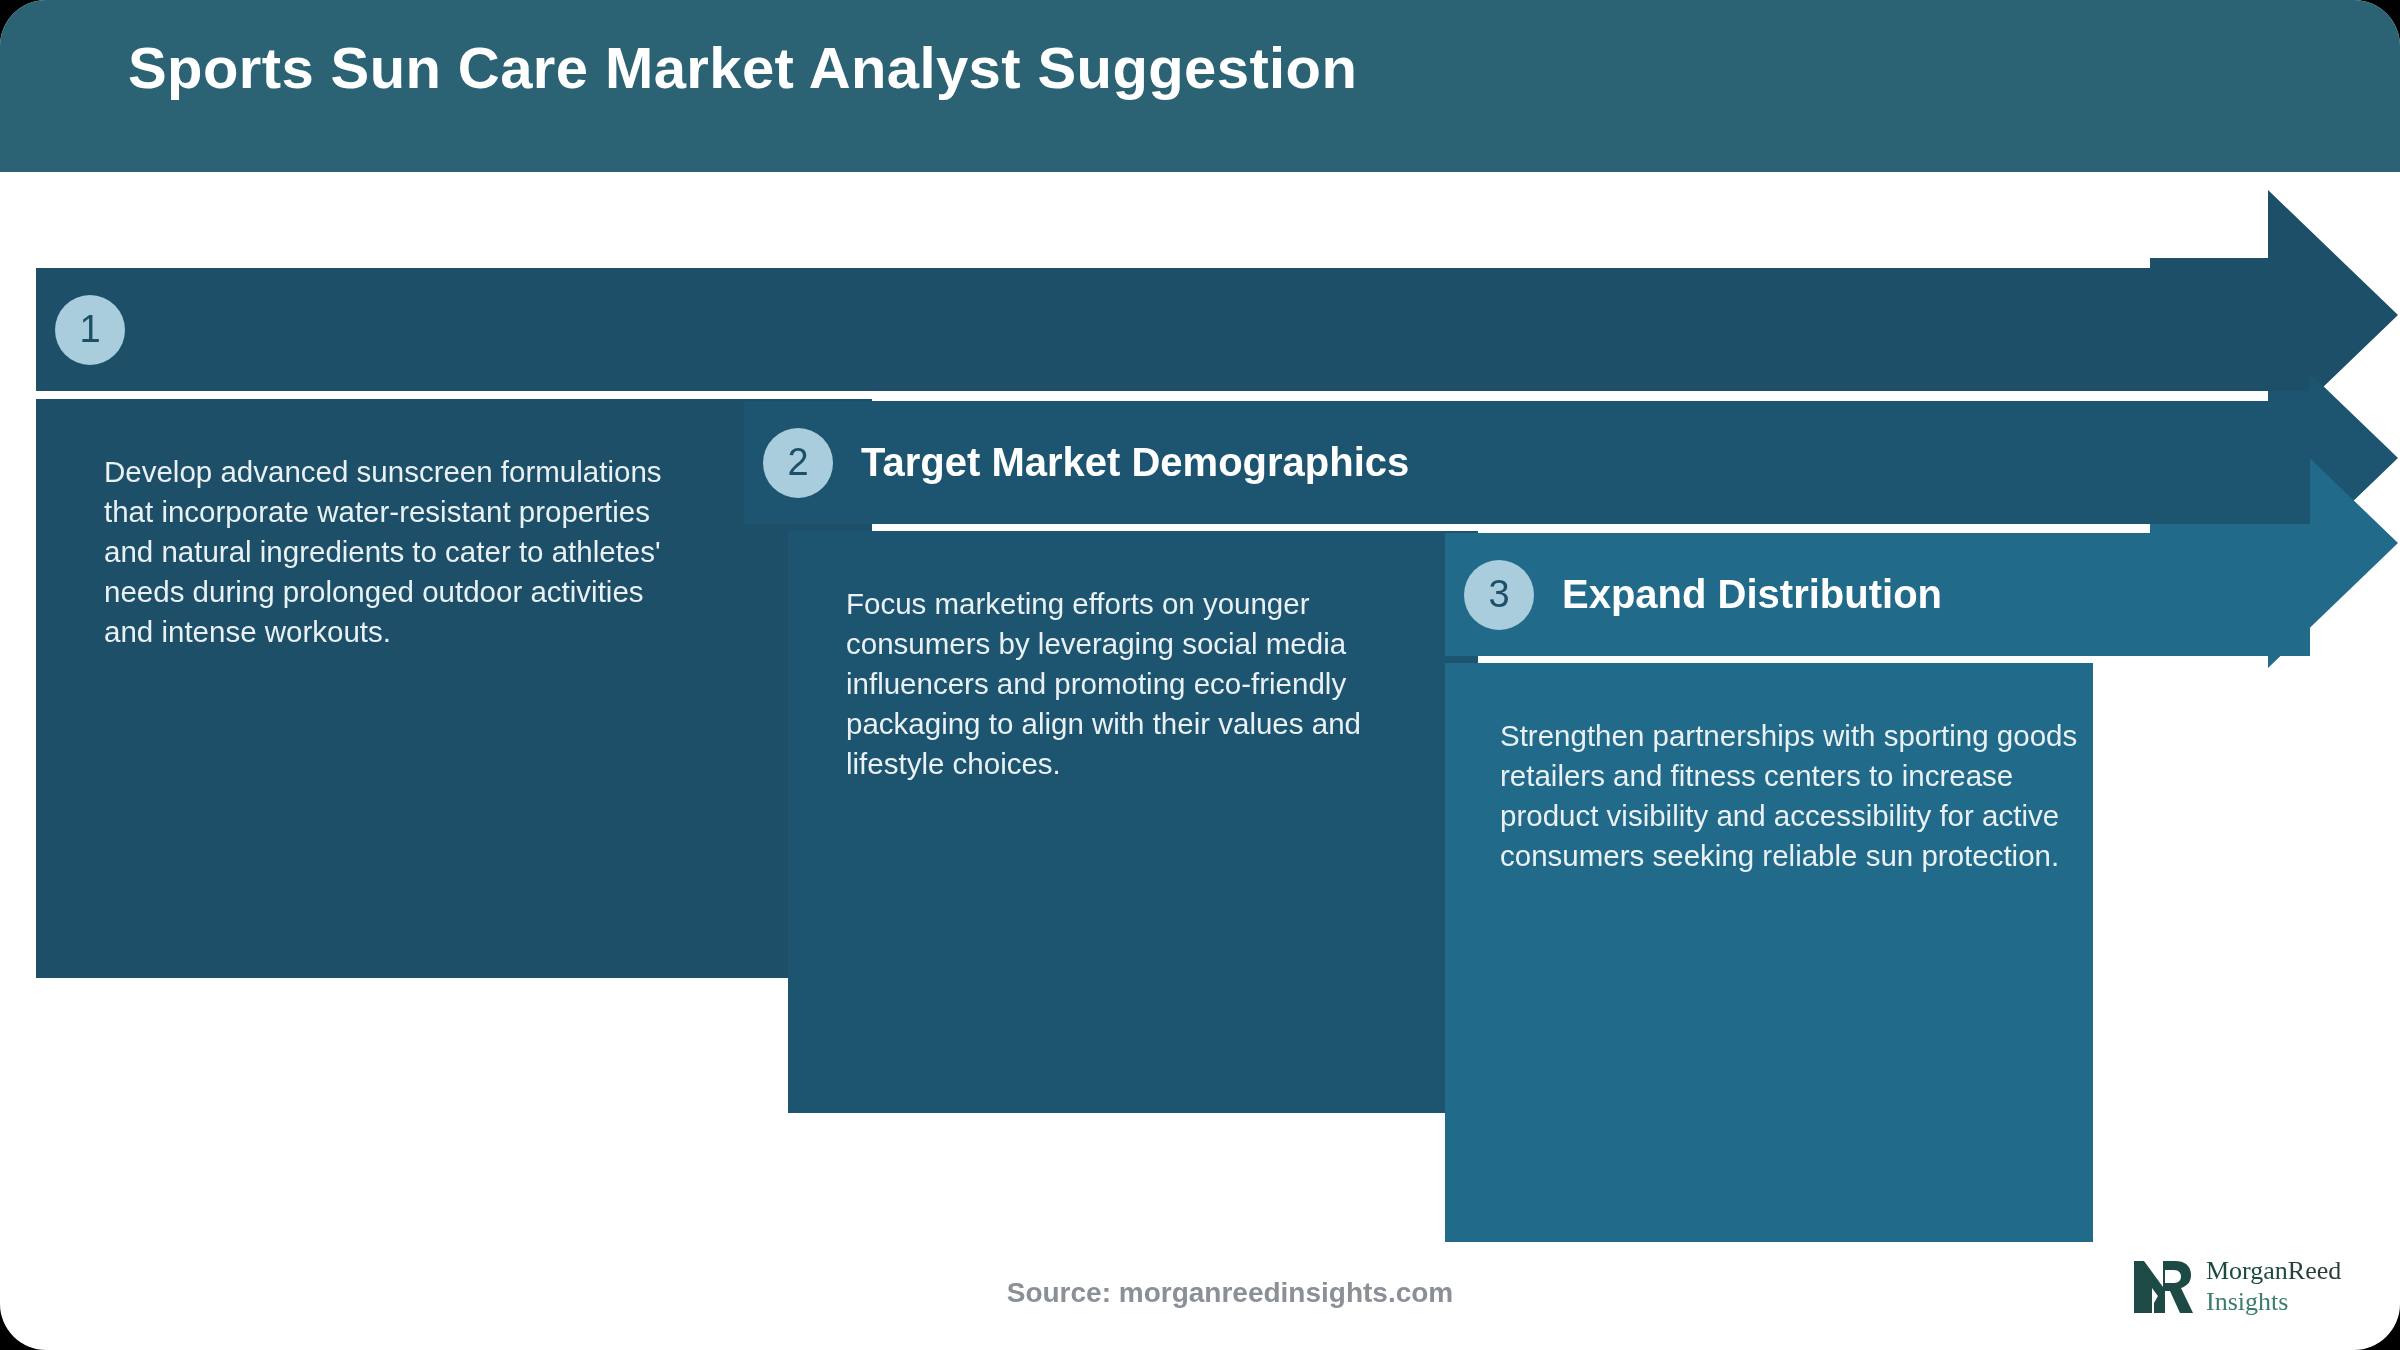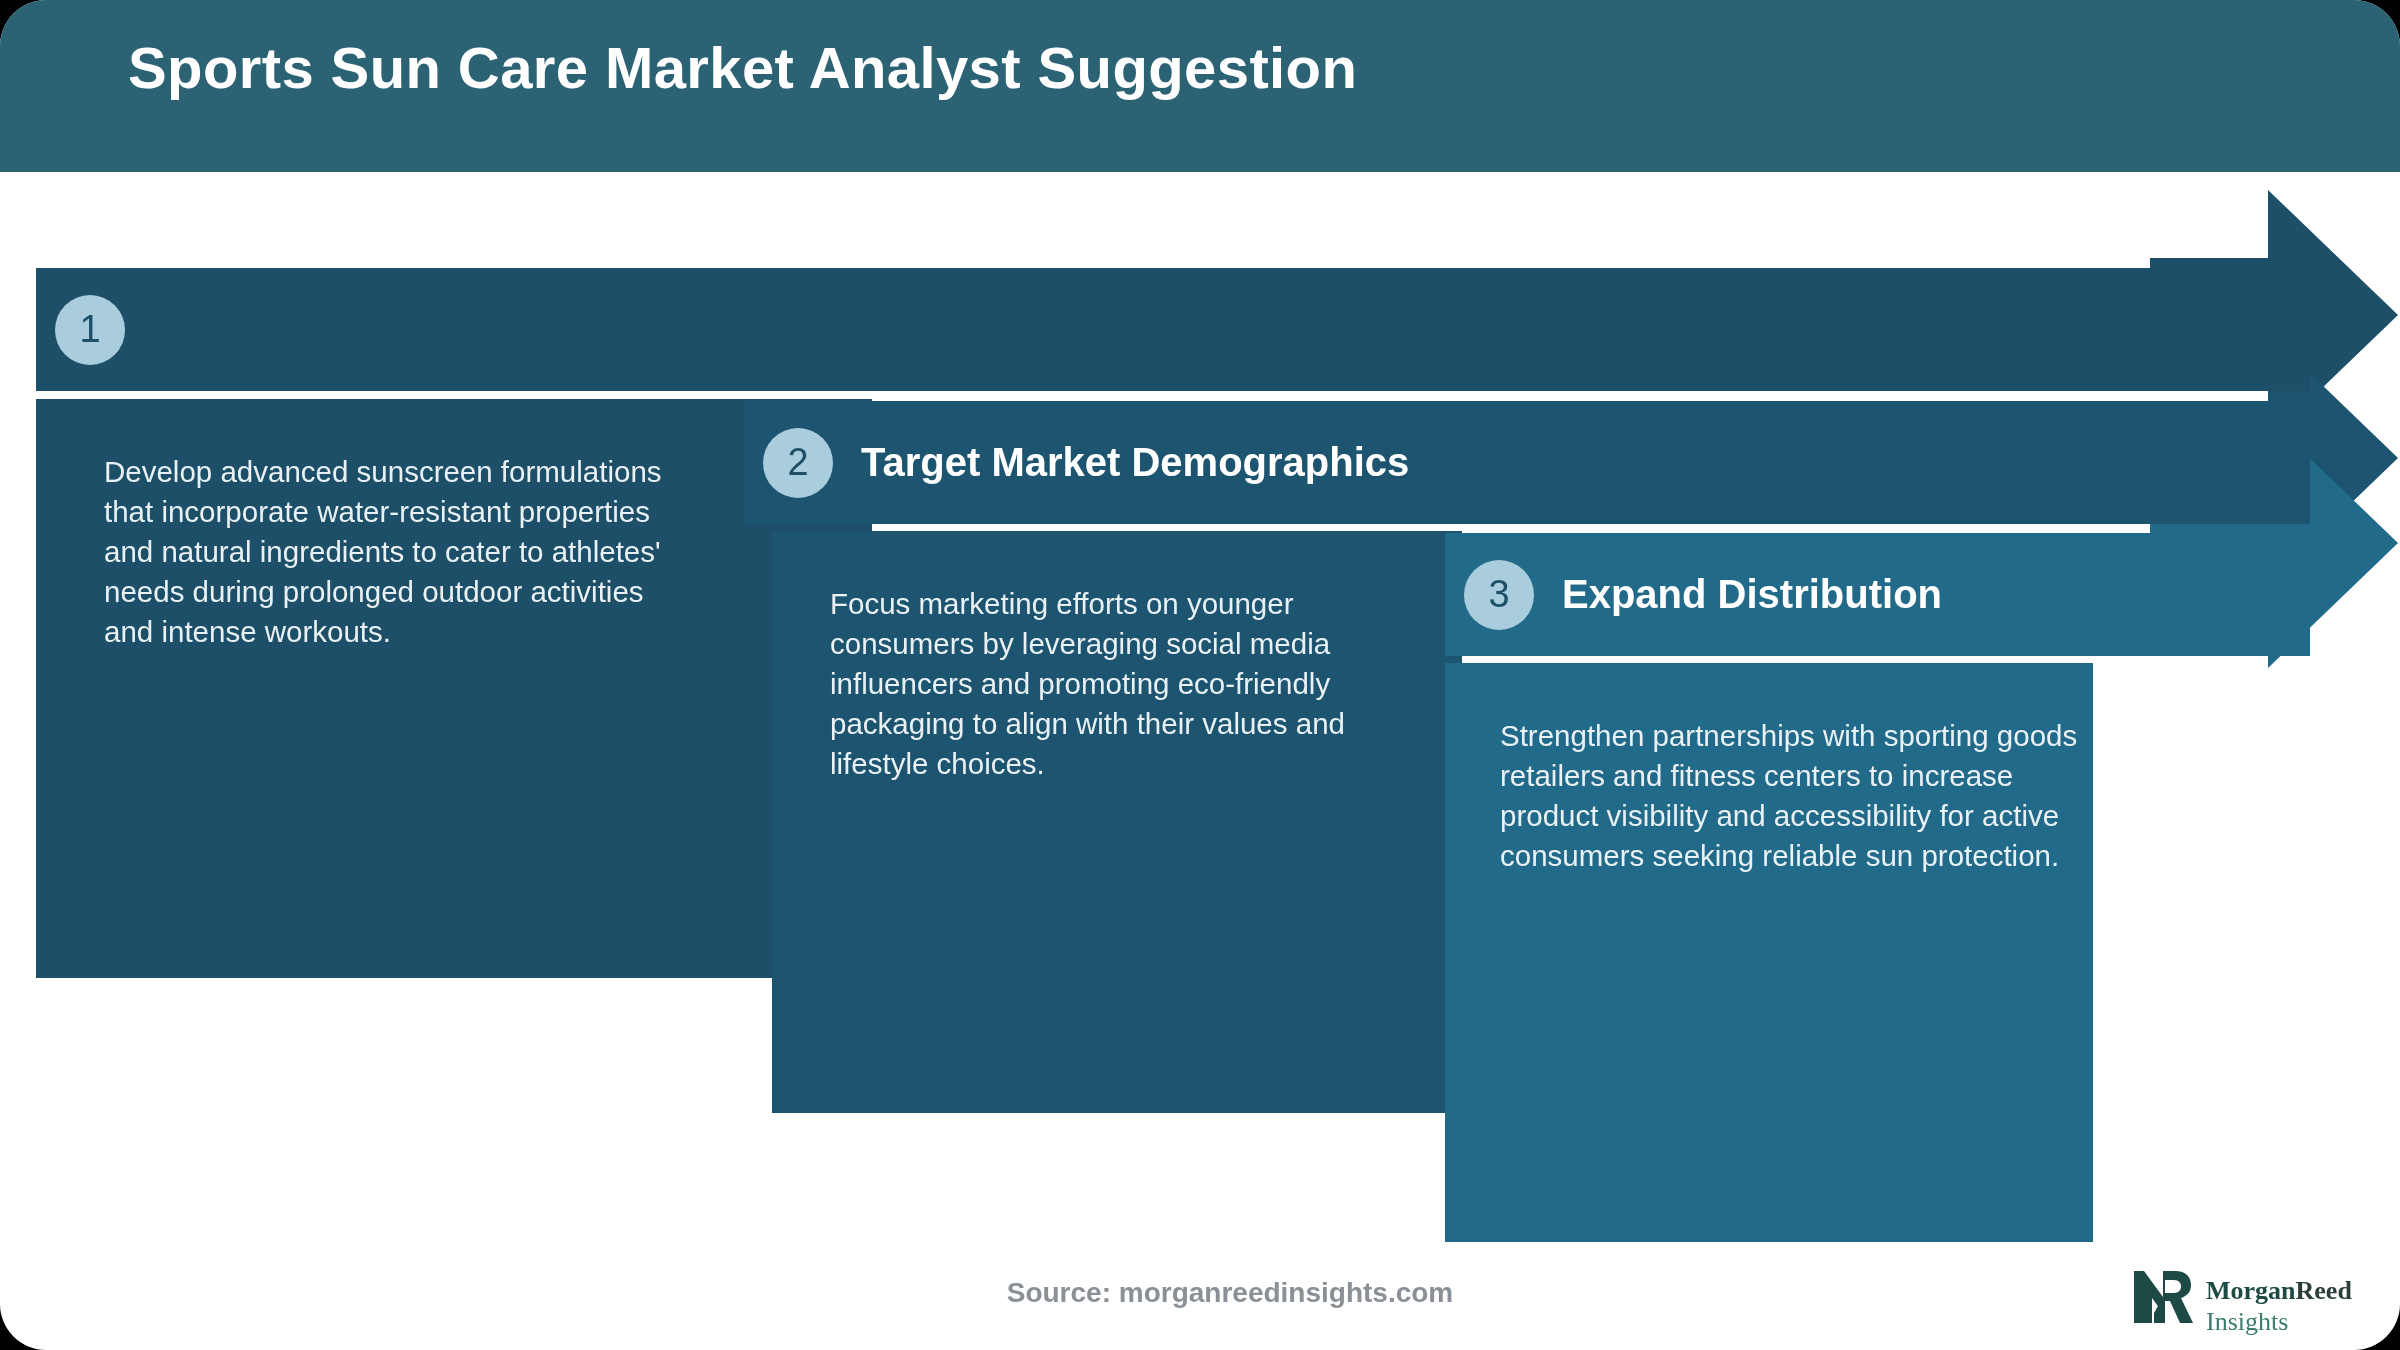--- a/index.html
+++ b/index.html
@@ -34,22 +34,22 @@
             line-height:40px;}
 
   
   .source{position:absolute;left:1000px;top:1277px;width:460px;
           text-align:center;font-size:28px;color:#8a9095;font-weight:bold;}
 
   .logo{position:absolute;left:2132px;top:1258px;
         display:flex;align-items:center;}
   .logo-mark{width:62px;height:56px;flex:none;}
   .logo-text{margin-left:12px;line-height:1.0;}
-  .logo-l1{font-size:26px;font-weight:bold;color:#1d4a44;
-           font-family:"Liberation Serif",serif;white-space:nowrap;margin-top:20px;}
+  .logo-l1{font-size:26px;font-weight:normal;color:#1d4a44;
+           font-family:"Liberation Serif",serif;white-space:nowrap;}
   .logo-l1 .reed{color:#2a3f3c;}
   .logo-l2{font-size:26px;color:#3c7c6e;margin-top:5px;
            font-family:"Liberation Serif",serif;white-space:nowrap;}
 </style>
 </head>
 <body>
 
 <div class="frame">
 
   <div class="header">
@@ -78,21 +78,21 @@
     <div class="box-text" style="left:68px;top:53px;width:565px;">Develop advanced sunscreen formulations that incorporate water-resistant properties and natural ingredients to cater to athletes' needs during prolonged outdoor activities and intense workouts.</div>
   </div>
 
   <div class="banner" style="left:744px;top:401px;width:1547px;height:123px;background:#1d5470;padding-left:19px;">
     <div class="badge">
       <span>2</span>
     </div>
     <div class="banner-title">Target Market Demographics</div>
   </div>
 
-  <div class="box" style="left:772px;top:531px;width:690px;height:582px;background:#1d5470;">
+  <div class="box" style="left:788px;top:531px;width:690px;height:582px;background:#1d5470;">
     <div class="box-text" style="left:58px;top:53px;width:585px;">Focus marketing efforts on younger consumers by leveraging social media influencers and promoting eco-friendly packaging to align with their values and lifestyle choices.</div>
   </div>
 
   <div class="banner" style="left:1445px;top:533px;width:846px;height:123px;background:#226a89;padding-left:19px;">
     <div class="badge">
       <span>3</span>
     </div>
     <div class="banner-title">Expand Distribution</div>
   </div>
 

